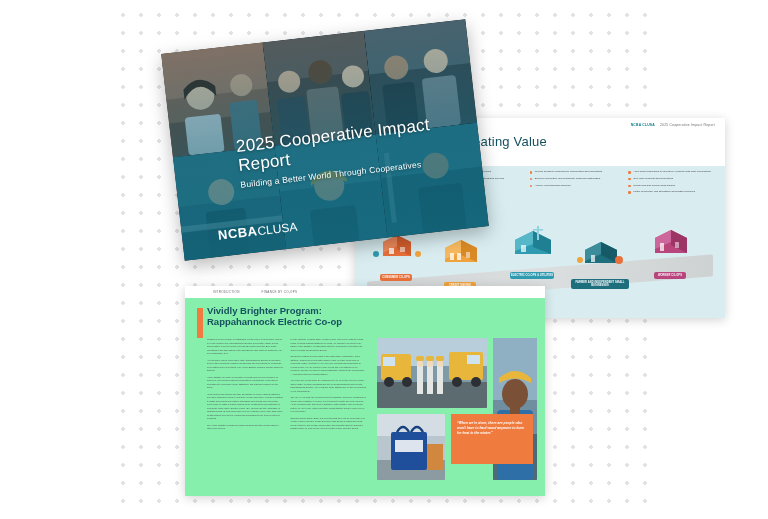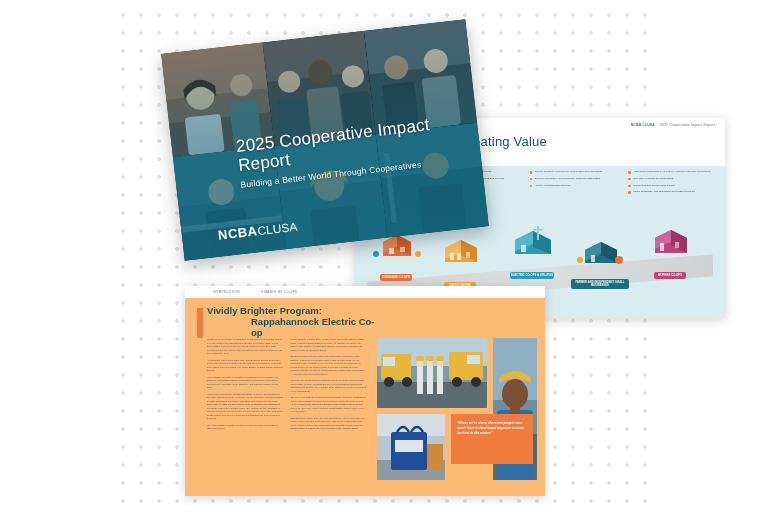--- a/index.html
+++ b/index.html
@@ -171,21 +171,21 @@
     position: relative;
     display: block;
   }
 
   
   #page-article {
     left: 185px;
     top: 286px;
     width: 360px;
     height: 210px;
-    background: #fdba74;
+    background: #86efac;
     z-index: 2;
   }
   .pa-topbar {
     height: 12px;
     background: #ffffff;
     display: flex;
     align-items: center;
     gap: 22px;
     padding-left: 28px;
     font-size: 3px;
@@ -203,21 +203,21 @@
   .pa-headline {
     position: absolute;
     left: 22px;
     top: 20px;
     width: 170px;
     font-size: 9.5px;
     line-height: 1.15;
     font-weight: bold;
     color: #16525f;
   }
-  .pa-headline .line2 { display:block;margin-left:44px; }
+  .pa-headline .line2 { display:block; }
 
   .pa-cols {
     position: absolute;
     left: 22px;
     top: 52px;
     width: 160px;
     display: flex;
     gap: 7px;
   }
   .pa-col {

